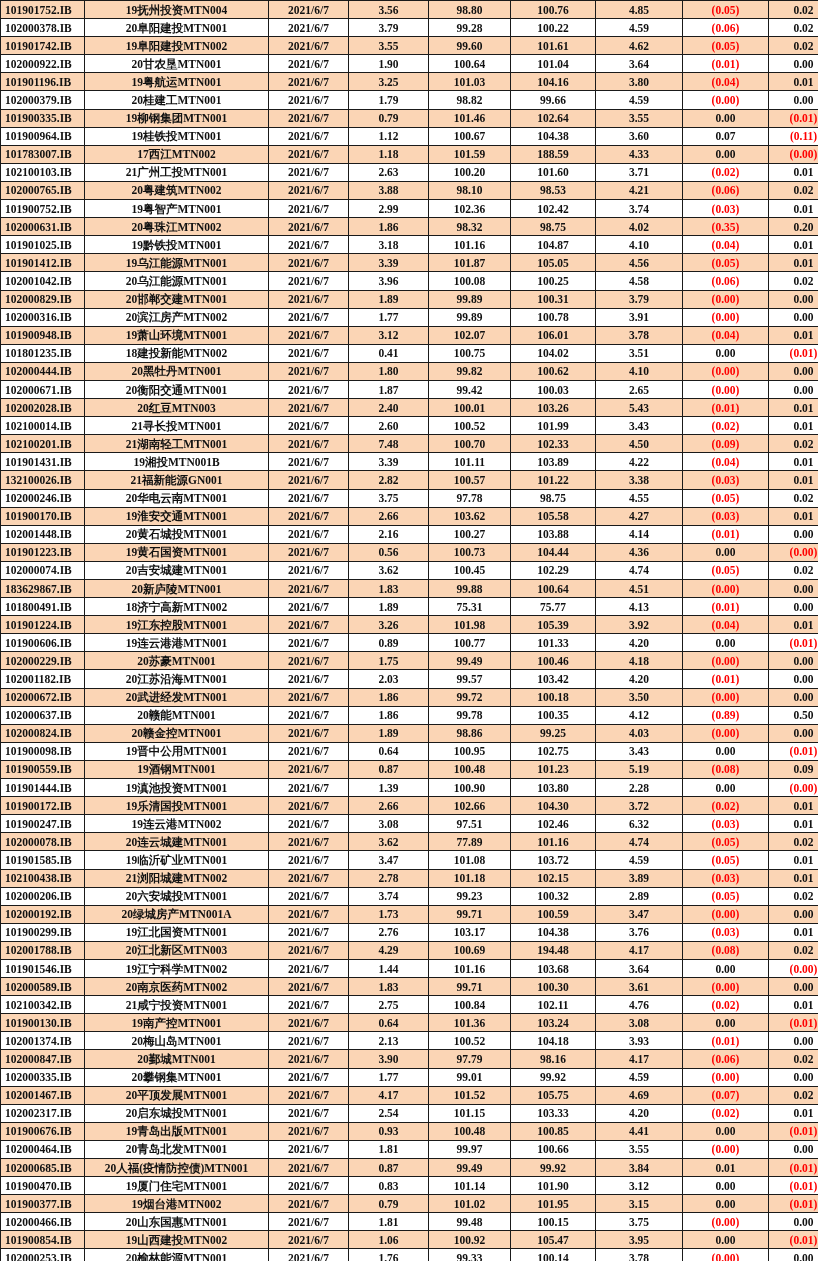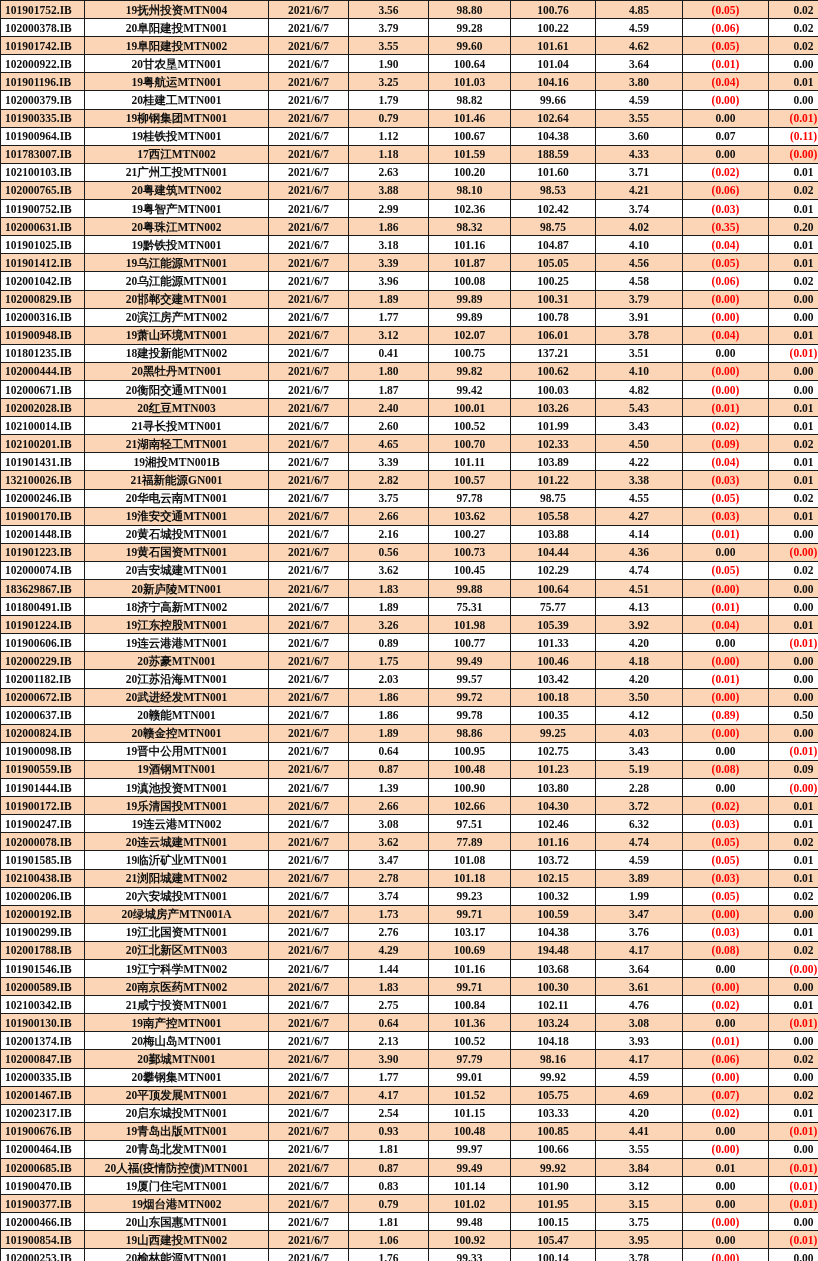--- a/index.html
+++ b/index.html
@@ -251,21 +251,21 @@
         <td>3.78</td>
         <td class="neg">(0.04)</td>
         <td>0.01</td>
       </tr>
       <tr class="plain">
         <td class="code">101801235.IB</td>
         <td>18建投新能MTN002</td>
         <td>2021/6/7</td>
         <td>0.41</td>
         <td>100.75</td>
-        <td>137.21</td>
+        <td>104.02</td>
         <td>3.51</td>
         <td>0.00</td>
         <td class="neg">(0.01)</td>
       </tr>
       <tr class="shade">
         <td class="code">102000444.IB</td>
         <td>20黑牡丹MTN001</td>
         <td>2021/6/7</td>
         <td>1.80</td>
         <td>99.82</td>
@@ -274,21 +274,21 @@
         <td class="neg">(0.00)</td>
         <td>0.00</td>
       </tr>
       <tr class="plain">
         <td class="code">102000671.IB</td>
         <td>20衡阳交通MTN001</td>
         <td>2021/6/7</td>
         <td>1.87</td>
         <td>99.42</td>
         <td>100.03</td>
-        <td>4.82</td>
+        <td>2.65</td>
         <td class="neg">(0.00)</td>
         <td>0.00</td>
       </tr>
       <tr class="shade">
         <td class="code">102002028.IB</td>
         <td>20红豆MTN003</td>
         <td>2021/6/7</td>
         <td>2.40</td>
         <td>100.01</td>
         <td>103.26</td>
@@ -304,21 +304,21 @@
         <td>100.52</td>
         <td>101.99</td>
         <td>3.43</td>
         <td class="neg">(0.02)</td>
         <td>0.01</td>
       </tr>
       <tr class="shade">
         <td class="code">102100201.IB</td>
         <td>21湖南轻工MTN001</td>
         <td>2021/6/7</td>
-        <td>4.65</td>
+        <td>7.48</td>
         <td>100.70</td>
         <td>102.33</td>
         <td>4.50</td>
         <td class="neg">(0.09)</td>
         <td>0.02</td>
       </tr>
       <tr class="plain">
         <td class="code">101901431.IB</td>
         <td>19湘投MTN001B</td>
         <td>2021/6/7</td>
@@ -582,21 +582,21 @@
         <td class="neg">(0.03)</td>
         <td>0.01</td>
       </tr>
       <tr class="plain">
         <td class="code">102000206.IB</td>
         <td>20六安城投MTN001</td>
         <td>2021/6/7</td>
         <td>3.74</td>
         <td>99.23</td>
         <td>100.32</td>
-        <td>1.99</td>
+        <td>2.89</td>
         <td class="neg">(0.05)</td>
         <td>0.02</td>
       </tr>
       <tr class="shade">
         <td class="code">102000192.IB</td>
         <td>20绿城房产MTN001A</td>
         <td>2021/6/7</td>
         <td>1.73</td>
         <td>99.71</td>
         <td>100.59</td>

